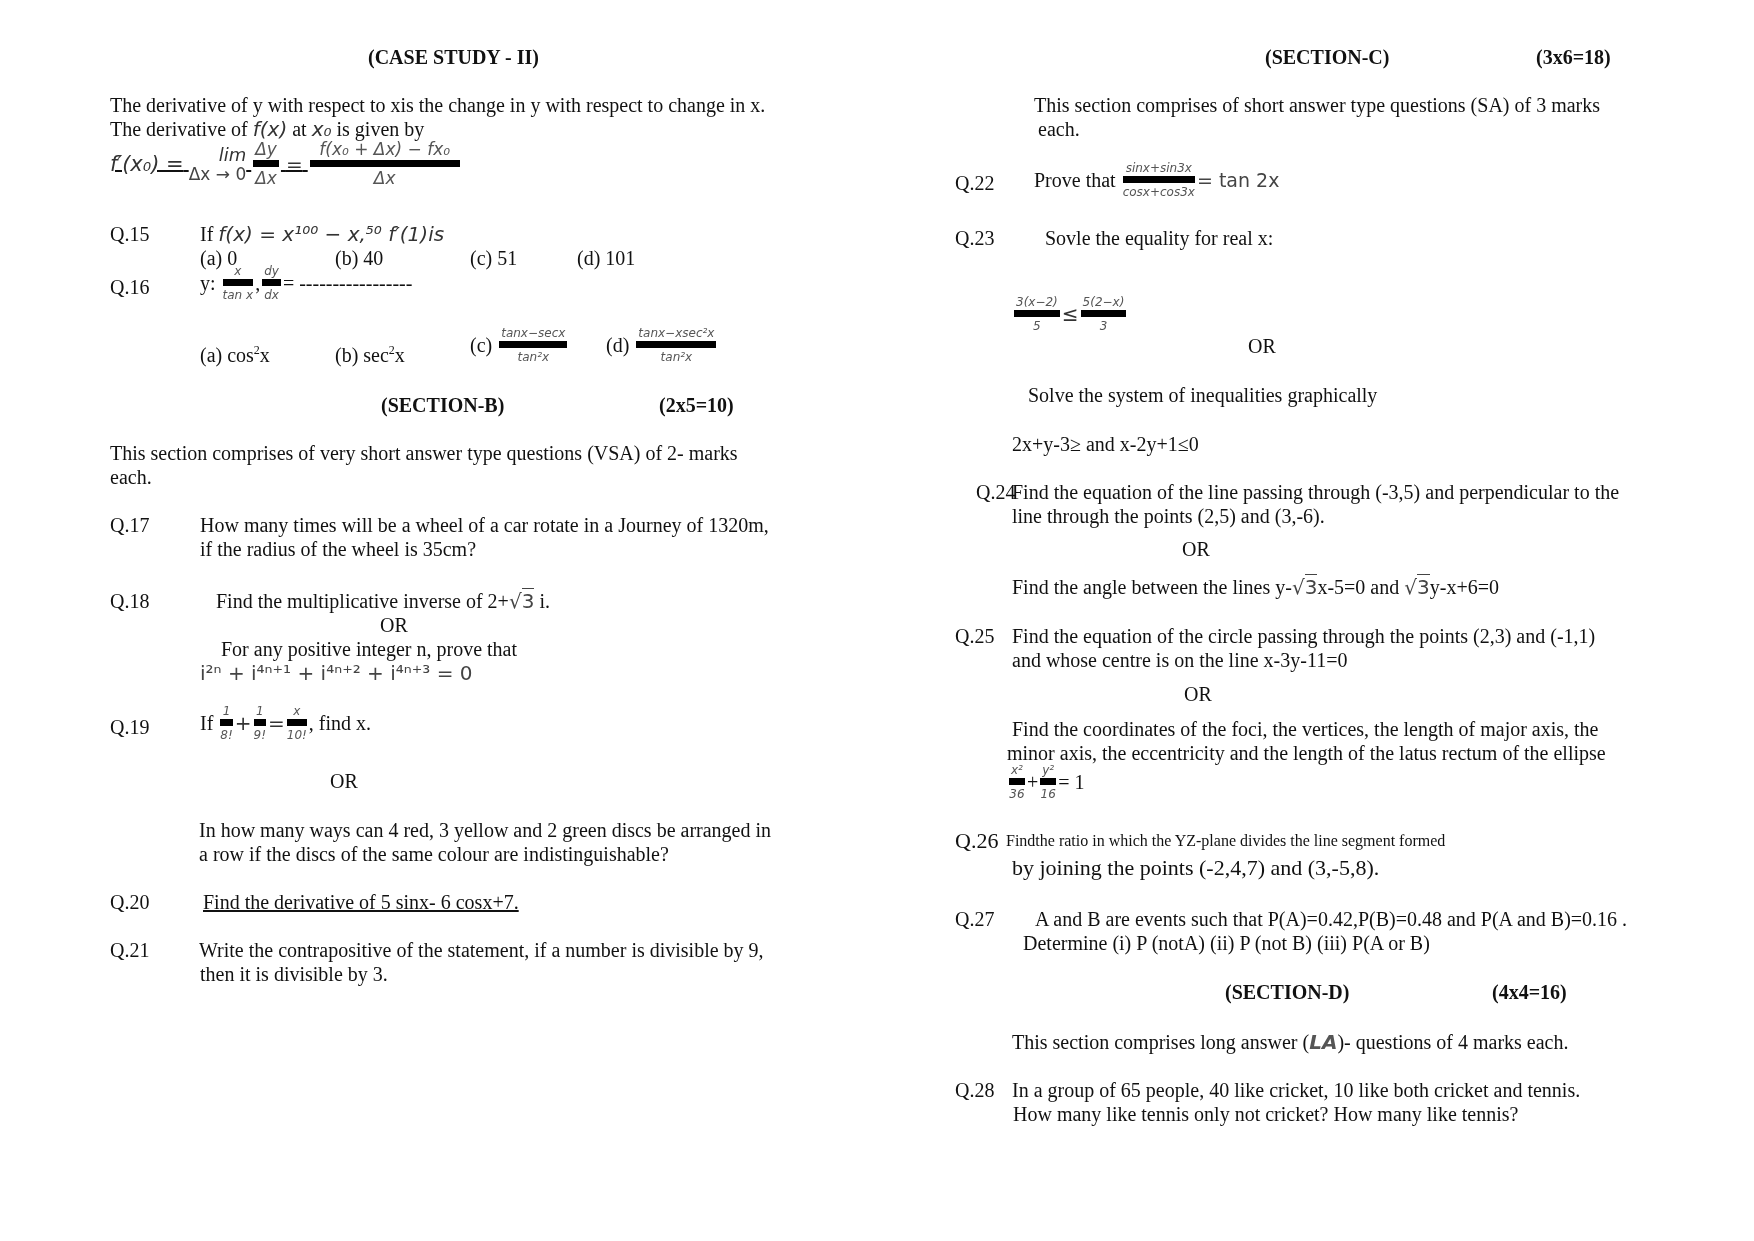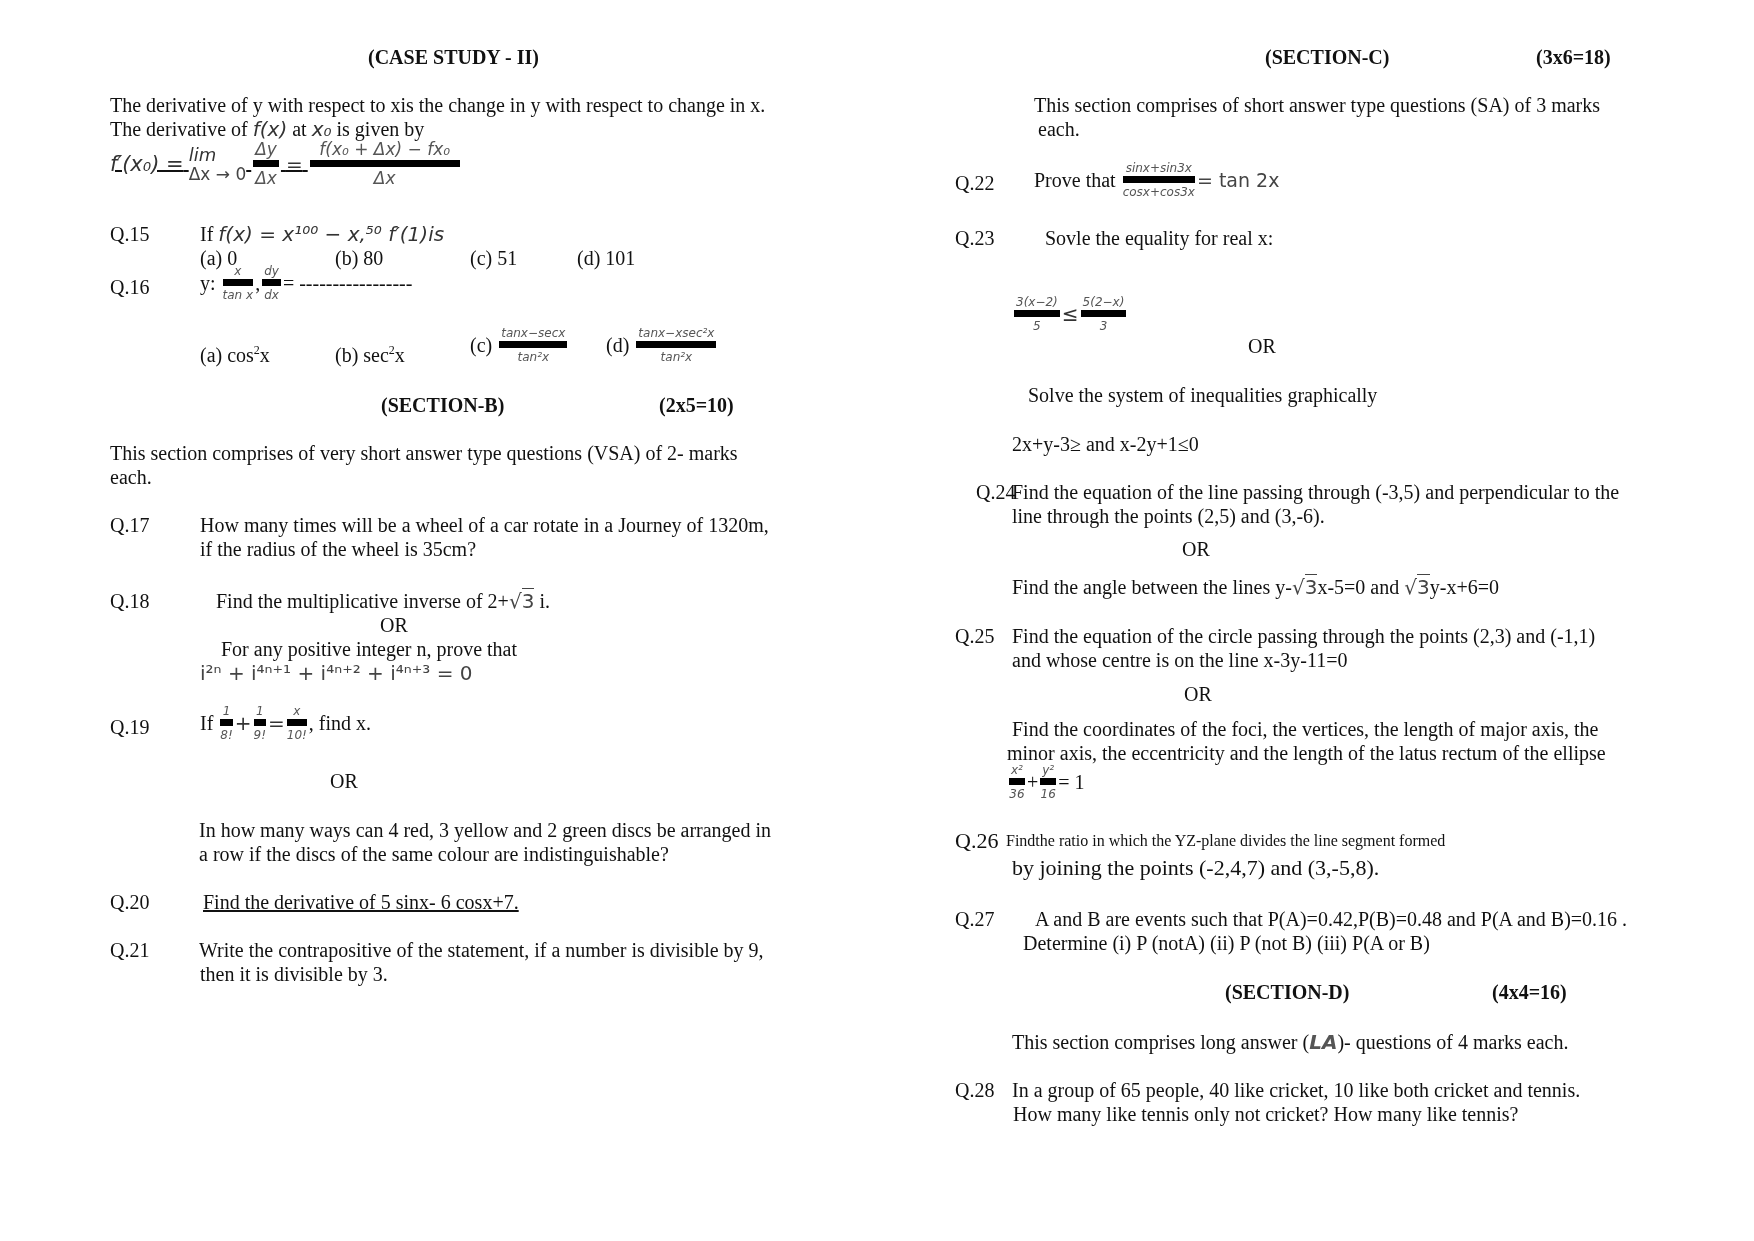--- a/index.html
+++ b/index.html
@@ -23,35 +23,35 @@
 
 <div class="abs bold" style="left:368px;top:45px;">(CASE STUDY - II)</div>
 
 <div class="abs" style="left:110px;top:93px;">The derivative of y with respect to xis the change in y with respect to  change  in  x.</div>
 <div class="abs" style="left:110px;top:117px;">
   <span>The derivative of </span><span class="math">f(x)</span><span> at </span><span class="math">x₀</span><span> is given by</span>
 </div>
 
 <div class="abs" style="left:110px;top:141px;height:52px;text-decoration:underline;">
   <span class="math" style="font-size:21px;vertical-align:middle;">f′(x₀) =</span>
-  <span style="display:inline-block;vertical-align:middle;text-align:left;line-height:1.1;font-family:'DejaVu Sans',sans-serif;color:#444;">
+  <span style="display:inline-block;vertical-align:middle;text-align:right;line-height:1.1;font-family:'DejaVu Sans',sans-serif;color:#444;">
     <span class="math" style="display:block;font-size:18px;">lim</span>
     <span style="display:block;font-size:17px;">Δx → 0</span>
   </span>
   <span class="frac md"><span class="num">Δy</span><span class="den">Δx</span></span>
   <span class="mathu" style="vertical-align:middle;font-size:20px;">=</span>
   <span class="frac md" style="min-width:150px;"><span class="num">f(x₀ + Δx) − fx₀</span><span class="den">Δx</span></span>
 </div>
 
 <div class="abs" style="left:110px;top:222px;">Q.15</div>
 <div class="abs" style="left:200px;top:222px;">
   <span>If </span><span class="math">f(x) =  x¹⁰⁰ − x,⁵⁰ f′(1)is</span>
 </div>
 <div class="abs" style="left:200px;top:246px;">(a)  0</div>
-<div class="abs" style="left:335px;top:246px;">(b) 80</div>
+<div class="abs" style="left:335px;top:246px;">(b) 40</div>
 <div class="abs" style="left:470px;top:246px;">(c) 51</div>
 <div class="abs" style="left:577px;top:246px;">(d) 101</div>
 
 <div class="abs" style="left:110px;top:275px;">Q.16</div>
 <div class="abs" style="left:200px;top:265px;height:44px;">
   <span style="vertical-align:middle;">y: </span><span class="frac sm"><span class="num">x</span><span class="den">tan x</span></span><span style="vertical-align:middle;">,</span><span class="frac sm"><span class="num">dy</span><span class="den">dx</span></span><span style="vertical-align:middle;">= -----------------</span>
 </div>
 <div class="abs" style="left:200px;top:338px;">
   <span>(a)  cos</span><sup>2</sup><span>x</span>
 </div>

